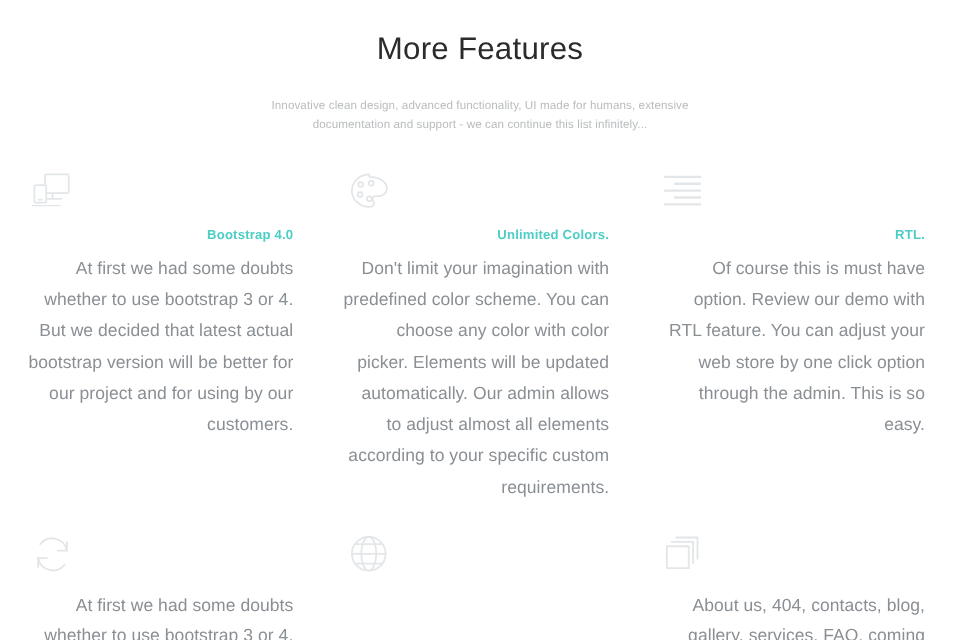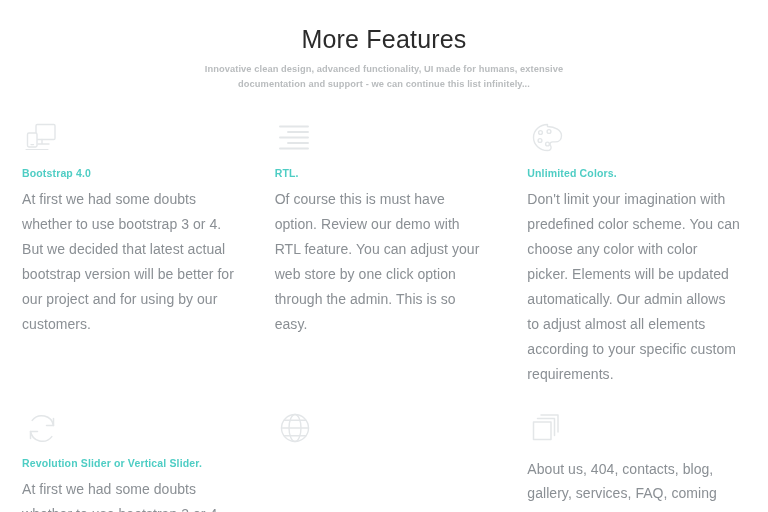--- a/index.html
+++ b/index.html
@@ -27,44 +27,45 @@
   .section-header {
     text-align: center;
     margin: 0 auto;
     width: 640px;
   }
   .section-title {
     font-size: 25px;
     font-weight: 400;
     color: #2b2b2b;
     letter-spacing: 0.2px;
-    margin: 6px 0 8px 0;
+    margin: 6px 0 23px 0;
     line-height: 1.2;
   }
   .section-subtitle {
     font-size: 9.3px;
     line-height: 1.65;
     color: #b9bcbe;
-    font-weight: 700;
+    font-weight: 400;
     width: 390px;
     margin: 0 auto;
     letter-spacing: 0.08px;
   }
 
   
   .features-grid {
     margin-top: 26px;
     display: grid;
     grid-template-columns: repeat(3, 1fr);
     column-gap: 34px;
     row-gap: 22px;
   }
   .feature {
     box-sizing: border-box;
     padding-right: 6px;
+    text-align: right;
   }
   .feature-icon {
     width: 40px;
     height: 40px;
     margin-bottom: 8px;
     color: #e3e6e8;
     display: block;
   }
   .feature-icon svg { display: block; }
   .feature-title {
@@ -104,56 +105,55 @@
           <path d="M9 25.6h2.5"></path>
           <path d="M4 30.5h22" stroke-width="1"></path>
         </svg>
       </span>
       <div class="feature-title">Bootstrap 4.0</div>
       <p class="feature-text">At first we had some doubts whether to use bootstrap 3 or 4. But we decided that latest actual bootstrap version will be better for our project and for using by our customers.</p>
     </div>
 
     <div class="feature">
       <span class="feature-icon">
+        <svg viewBox="0 0 40 40" width="40" height="40" fill="none" stroke="currentColor" stroke-width="1.4" stroke-linecap="round" stroke-linejoin="round">
+          <path d="M20.5 5.5C12.8 5.5 6.5 11.3 6.5 18.5S12.8 31.5 20.5 31.5c2.3 0 3.6-1.4 3.6-3 0-1.5-1.1-2.1-1.1-3.4 0-1.3 1.1-2.2 2.6-2.2h2.6c3.6 0 6.3-2.5 6.3-6.2 0-5.2-6.3-9.2-14-9.2z"></path>
+          <circle cx="13.5" cy="13.5" r="1.9"></circle>
+          <circle cx="13" cy="21.5" r="1.9"></circle>
+          <circle cx="20.5" cy="25" r="1.9"></circle>
+          <circle cx="22" cy="12.5" r="1.9"></circle>
+        </svg>
+      </span>
+      <div class="feature-title">Unlimited Colors.</div>
+      <p class="feature-text">Don't limit your imagination with predefined color scheme. You can choose any color with color picker. Elements will be updated automatically. Our admin allows to adjust almost all elements according to your specific custom requirements.</p>
+    </div>
+
+    <div class="feature">
+      <span class="feature-icon">
         <svg viewBox="0 0 40 40" width="40" height="40" fill="none" stroke="currentColor" stroke-width="1.9" stroke-linecap="round">
           <path d="M5 7.5h28"></path>
           <path d="M13 13h20"></path>
           <path d="M5 18.5h28"></path>
           <path d="M13 24h20"></path>
           <path d="M5 29.5h28"></path>
         </svg>
       </span>
       <div class="feature-title">RTL.</div>
       <p class="feature-text">Of course this is must have option. Review our demo with RTL feature. You can adjust your web store by one click option through the admin. This is so easy.</p>
     </div>
 
     <div class="feature">
       <span class="feature-icon">
-        <svg viewBox="0 0 40 40" width="40" height="40" fill="none" stroke="currentColor" stroke-width="1.4" stroke-linecap="round" stroke-linejoin="round">
-          <path d="M20.5 5.5C12.8 5.5 6.5 11.3 6.5 18.5S12.8 31.5 20.5 31.5c2.3 0 3.6-1.4 3.6-3 0-1.5-1.1-2.1-1.1-3.4 0-1.3 1.1-2.2 2.6-2.2h2.6c3.6 0 6.3-2.5 6.3-6.2 0-5.2-6.3-9.2-14-9.2z"></path>
-          <circle cx="13.5" cy="13.5" r="1.9"></circle>
-          <circle cx="13" cy="21.5" r="1.9"></circle>
-          <circle cx="20.5" cy="25" r="1.9"></circle>
-          <circle cx="22" cy="12.5" r="1.9"></circle>
-        </svg>
-      </span>
-      <div class="feature-title">Unlimited Colors.</div>
-      <p class="feature-text">Don't limit your imagination with predefined color scheme. You can choose any color with color picker. Elements will be updated automatically. Our admin allows to adjust almost all elements according to your specific custom requirements.</p>
-    </div>
-
-    <div class="feature">
-      <span class="feature-icon">
         <svg viewBox="0 0 40 40" width="40" height="40" fill="none" stroke="currentColor" stroke-width="1.5" stroke-linecap="round" stroke-linejoin="round">
           <path d="M31.5 16.5A12 12 0 0 0 10.2 11.4"></path>
           <path d="M8.5 22.5A12 12 0 0 0 29.8 27.6"></path>
           <path d="M31.5 9.5v7h-7"></path>
           <path d="M8.5 29.5v-7h7"></path>
         </svg>
       </span>
-      <div class="feature-title">Revolution Slider or Vertical Slider.</div>
       <p class="feature-text">At first we had some doubts whether to use bootstrap 3 or 4. But we decided that latest actual bootstrap version will be better for our project and for using by our customers.</p>
     </div>
 
     <div class="feature">
       <span class="feature-icon">
         <svg viewBox="0 0 40 40" width="40" height="40" fill="none" stroke="currentColor" stroke-width="1.4" stroke-linecap="round" stroke-linejoin="round">
           <circle cx="20" cy="19" r="13.5"></circle>
           <ellipse cx="20" cy="19" rx="6" ry="13.5"></ellipse>
           <path d="M6.5 19h27"></path>
           <path d="M9.2 11.2h21.6M9.2 26.8h21.6"></path>

